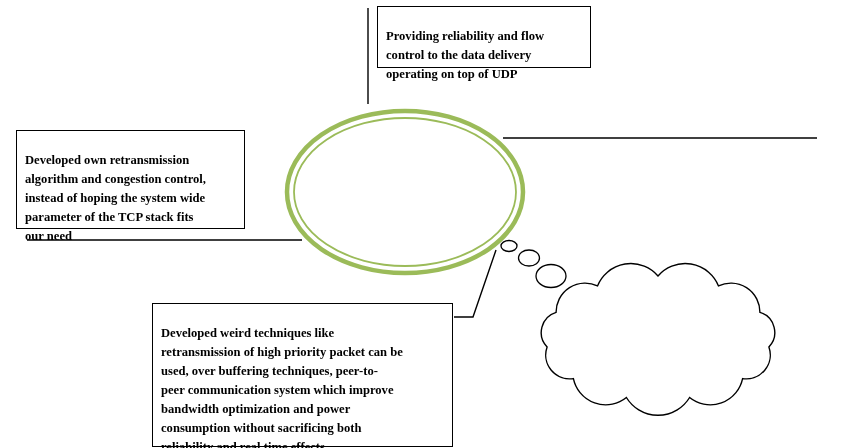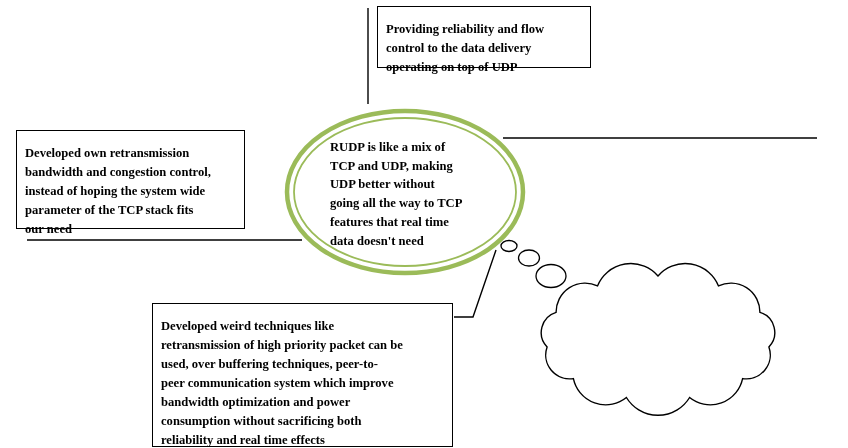--- a/index.html
+++ b/index.html
@@ -12,21 +12,21 @@
     font-weight: bold;
     color: #000000;
     overflow: hidden;
   }
   .shapes { position: absolute; left: 0; top: 0; width: 848px; height: 448px; }
   .box {
     position: absolute;
     box-sizing: border-box;
     border: 1.5px solid #000000;
     background: #ffffff;
-    padding: 13px 4px 4px 8px;
+    padding: 20px 4px 4px 8px;
     font-size: 12.6px;
     line-height: 19px;
     white-space: pre-line;
   }
   .txt {
     position: absolute;
     font-size: 12.6px;
     line-height: 18.7px;
     white-space: pre-line;
   }
@@ -55,33 +55,27 @@
     <ellipse cx="509" cy="246" rx="8" ry="5.5" fill="#ffffff" stroke="#000000" stroke-width="1.3"></ellipse>
     <ellipse cx="529" cy="258" rx="10.5" ry="8" fill="#ffffff" stroke="#000000" stroke-width="1.3"></ellipse>
     <ellipse cx="551" cy="276" rx="15" ry="11.5" fill="#ffffff" stroke="#000000" stroke-width="1.3"></ellipse>
 
     <path transform="translate(538,268)" d="M120,8 a36,36 0 0 1 60.5,9.9 a29,29 0 0 1 41.4,26.4 a21,21 0 0 1 9,34.6
              a24,24 0 0 1 -26.3,31.7 a33,33 0 0 1 -53,18.9 a37,37 0 0 1 -63.2,0
              a33,33 0 0 1 -53,-18.9 a24,24 0 0 1 -26.3,-31.7 a21,21 0 0 1 9,-34.6
              a29,29 0 0 1 41.4,-26.4 a36,36 0 0 1 60.5,-9.9 Z" fill="#ffffff" stroke="#000000" stroke-width="1.4"></path>
   </svg>
 
-  <div class="txt bubble-text">RUDP is like a mix of
-TCP and UDP, making
-UDP better without
-going all the way to TCP
-features that real time
-data doesn't need</div>
 
   <div class="box top-box">Providing reliability and flow
 control to the data delivery
 operating on top of UDP</div>
 
   <div class="box left-box">Developed own retransmission
-bandwidth and congestion control,
+algorithm and congestion control,
 instead of hoping the system wide
 parameter of the TCP stack fits
 our need</div>
 
 
   <div class="box bottom-box">Developed weird techniques like
 retransmission of high priority packet can be
 used, over buffering techniques, peer-to-
 peer communication system which improve
 bandwidth optimization and power

